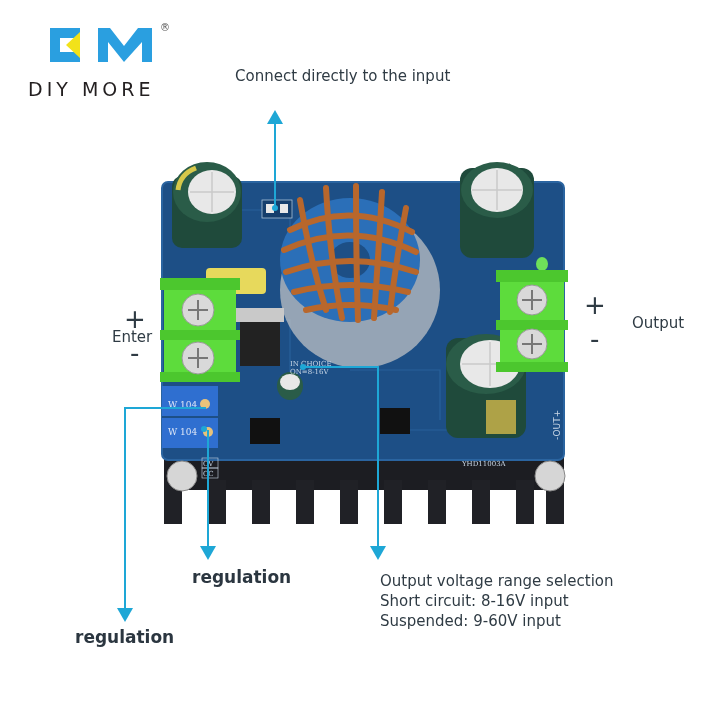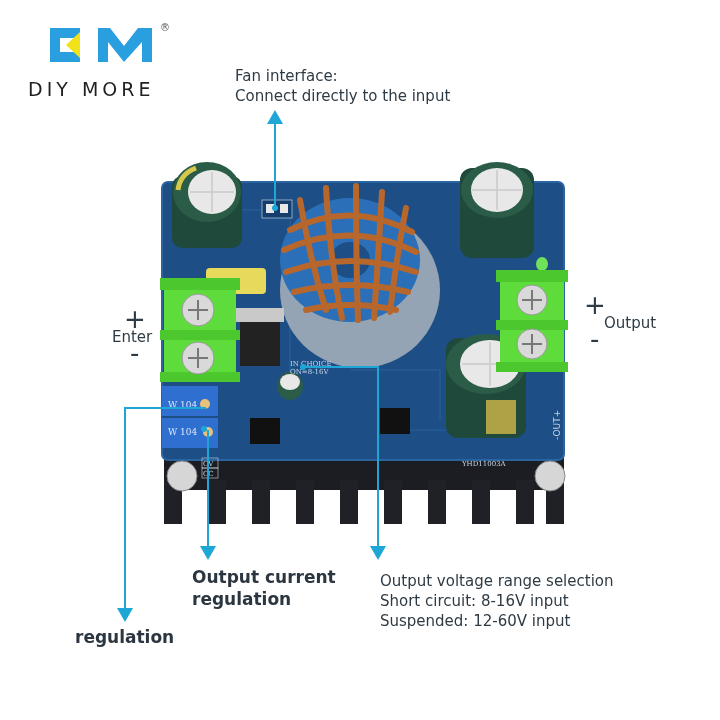--- a/index.html
+++ b/index.html
@@ -155,51 +155,49 @@
   <text x="140" y="214" font-size="7" fill="#c8d6e6" font-family="DejaVu Serif, serif">ON=8-16V</text>
   <rect x="52" y="298" width="16" height="10" fill="none" stroke="#c8d6e6" stroke-width="0.6"></rect>
   <text x="53" y="306" font-size="7" fill="#c8d6e6" font-family="DejaVu Serif, serif">CV</text>
   <rect x="52" y="308" width="16" height="10" fill="none" stroke="#c8d6e6" stroke-width="0.6"></rect>
   <text x="53" y="316" font-size="7" fill="#c8d6e6" font-family="DejaVu Serif, serif">CC</text>
   <text x="312" y="306" font-size="7" fill="#c8d6e6" font-family="DejaVu Serif, serif">YHD11003A</text>
   <text x="0" y="0" font-size="9" fill="#c8d6e6" font-family="DejaVu Sans, sans-serif" transform="translate(410 280) rotate(-90)">-OUT+</text>
 </svg>
 
 <div class="label" style="left:235px;top:66px;">
-  <div>Fan interface:</div>
   <div>Connect directly to the input</div>
 </div>
 <div class="arrow-up" style="left:267px;top:110px;"></div>
 <div class="line" style="left:274px;top:122px;width:2px;height:88px;"></div>
 <div class="dot" style="left:272px;top:205px;"></div>
 
 <div class="label" style="left:68px;top:327px;margin-left:44px;">Enter</div>
 <div class="sign" style="left:124px;top:306px;">+</div>
 <div class="sign" style="left:130px;top:340px;">-</div>
 
 <div class="sign" style="left:584px;top:292px;">+</div>
 <div class="sign" style="left:590px;top:326px;">-</div>
-<div class="label" style="left:604px;top:313px;">Output</div>
+<div class="label" style="left:632px;top:313px;">Output</div>
 
 <div class="line" style="left:124px;top:407px;width:82px;height:2px;"></div>
 <div class="line" style="left:124px;top:407px;width:2px;height:202px;"></div>
 <div class="arrow-down" style="left:117px;top:608px;"></div>
 <div class="label big" style="left:75px;top:626px;">
   <div>regulation</div>
 </div>
 
 <div class="dot" style="left:201px;top:426px;"></div>
 <div class="line" style="left:207px;top:430px;width:2px;height:118px;"></div>
 <div class="arrow-down" style="left:200px;top:546px;"></div>
 <div class="label big" style="left:192px;top:566px;">
-  <div>Output current</div>
   <div>regulation</div>
 </div>
 
 <div class="dot" style="left:300px;top:364px;"></div>
 <div class="line" style="left:303px;top:366px;width:75px;height:2px;"></div>
 <div class="line" style="left:377px;top:366px;width:2px;height:182px;"></div>
 <div class="arrow-down" style="left:370px;top:546px;"></div>
 <div class="label" style="left:360px;top:571px;margin-left:20px;">
   <div>Output voltage range selection</div>
   <div>Short circuit: 8-16V input</div>
-  <div>Suspended: 12-60V input</div>
+  <div>Suspended: 9-60V input</div>
 </div>
 
 </body></html>

